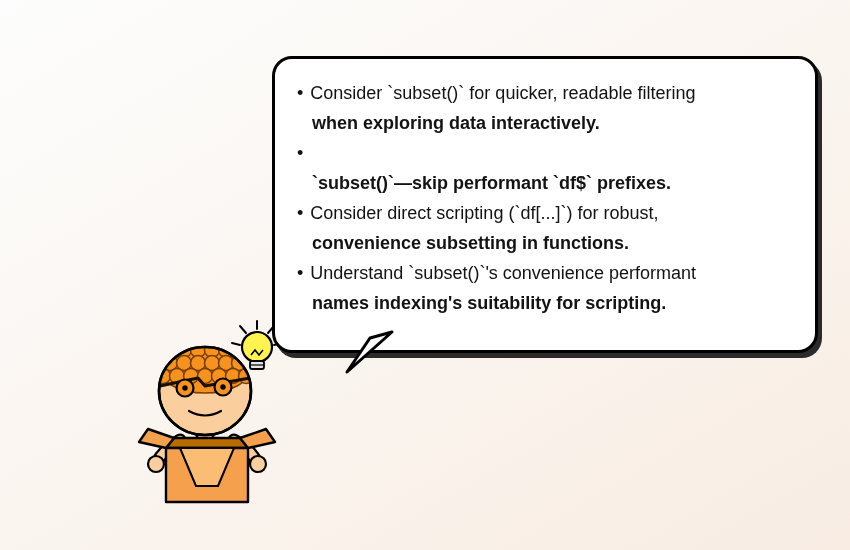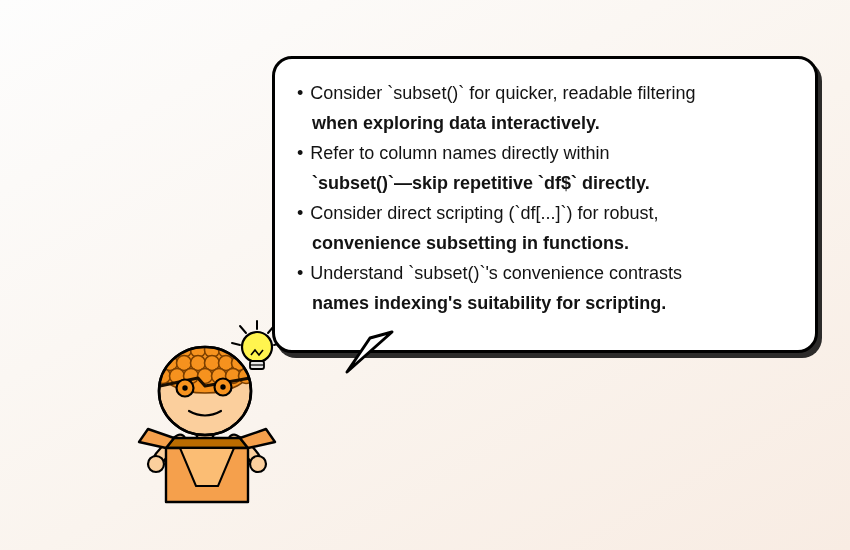--- a/index.html
+++ b/index.html
@@ -76,35 +76,34 @@
     <div class="tip">
       <div class="l1">
         <span class="bullet">•</span>
         <span>Consider `subset()` for quicker, readable filtering</span>
       </div>
       <div class="l2">when exploring data interactively.</div>
     </div>
     <div class="tip">
       <div class="l1">
         <span class="bullet">•</span>
-        <span>Refer to column names directly within</span>
       </div>
-      <div class="l2">`subset()`—skip repetitive `df$` directly.</div>
+      <div class="l2">`subset()`—skip performant `df$` prefixes.</div>
     </div>
     <div class="tip">
       <div class="l1">
         <span class="bullet">•</span>
         <span>Consider direct scripting (`df[...]`) for robust,</span>
       </div>
       <div class="l2">convenience subsetting in functions.</div>
     </div>
     <div class="tip">
       <div class="l1">
         <span class="bullet">•</span>
-        <span>Understand `subset()`'s convenience contrasts</span>
+        <span>Understand `subset()`'s convenience performant</span>
       </div>
       <div class="l2">names indexing's suitability for scripting.</div>
     </div>
   </div>
 
   <svg class="tail" width="72" height="48" viewBox="0 0 72 48">
     <polygon points="56,4 11,44 34,10"></polygon>
   </svg>
 
   <svg class="character" width="180" height="210" viewBox="0 0 180 210">

